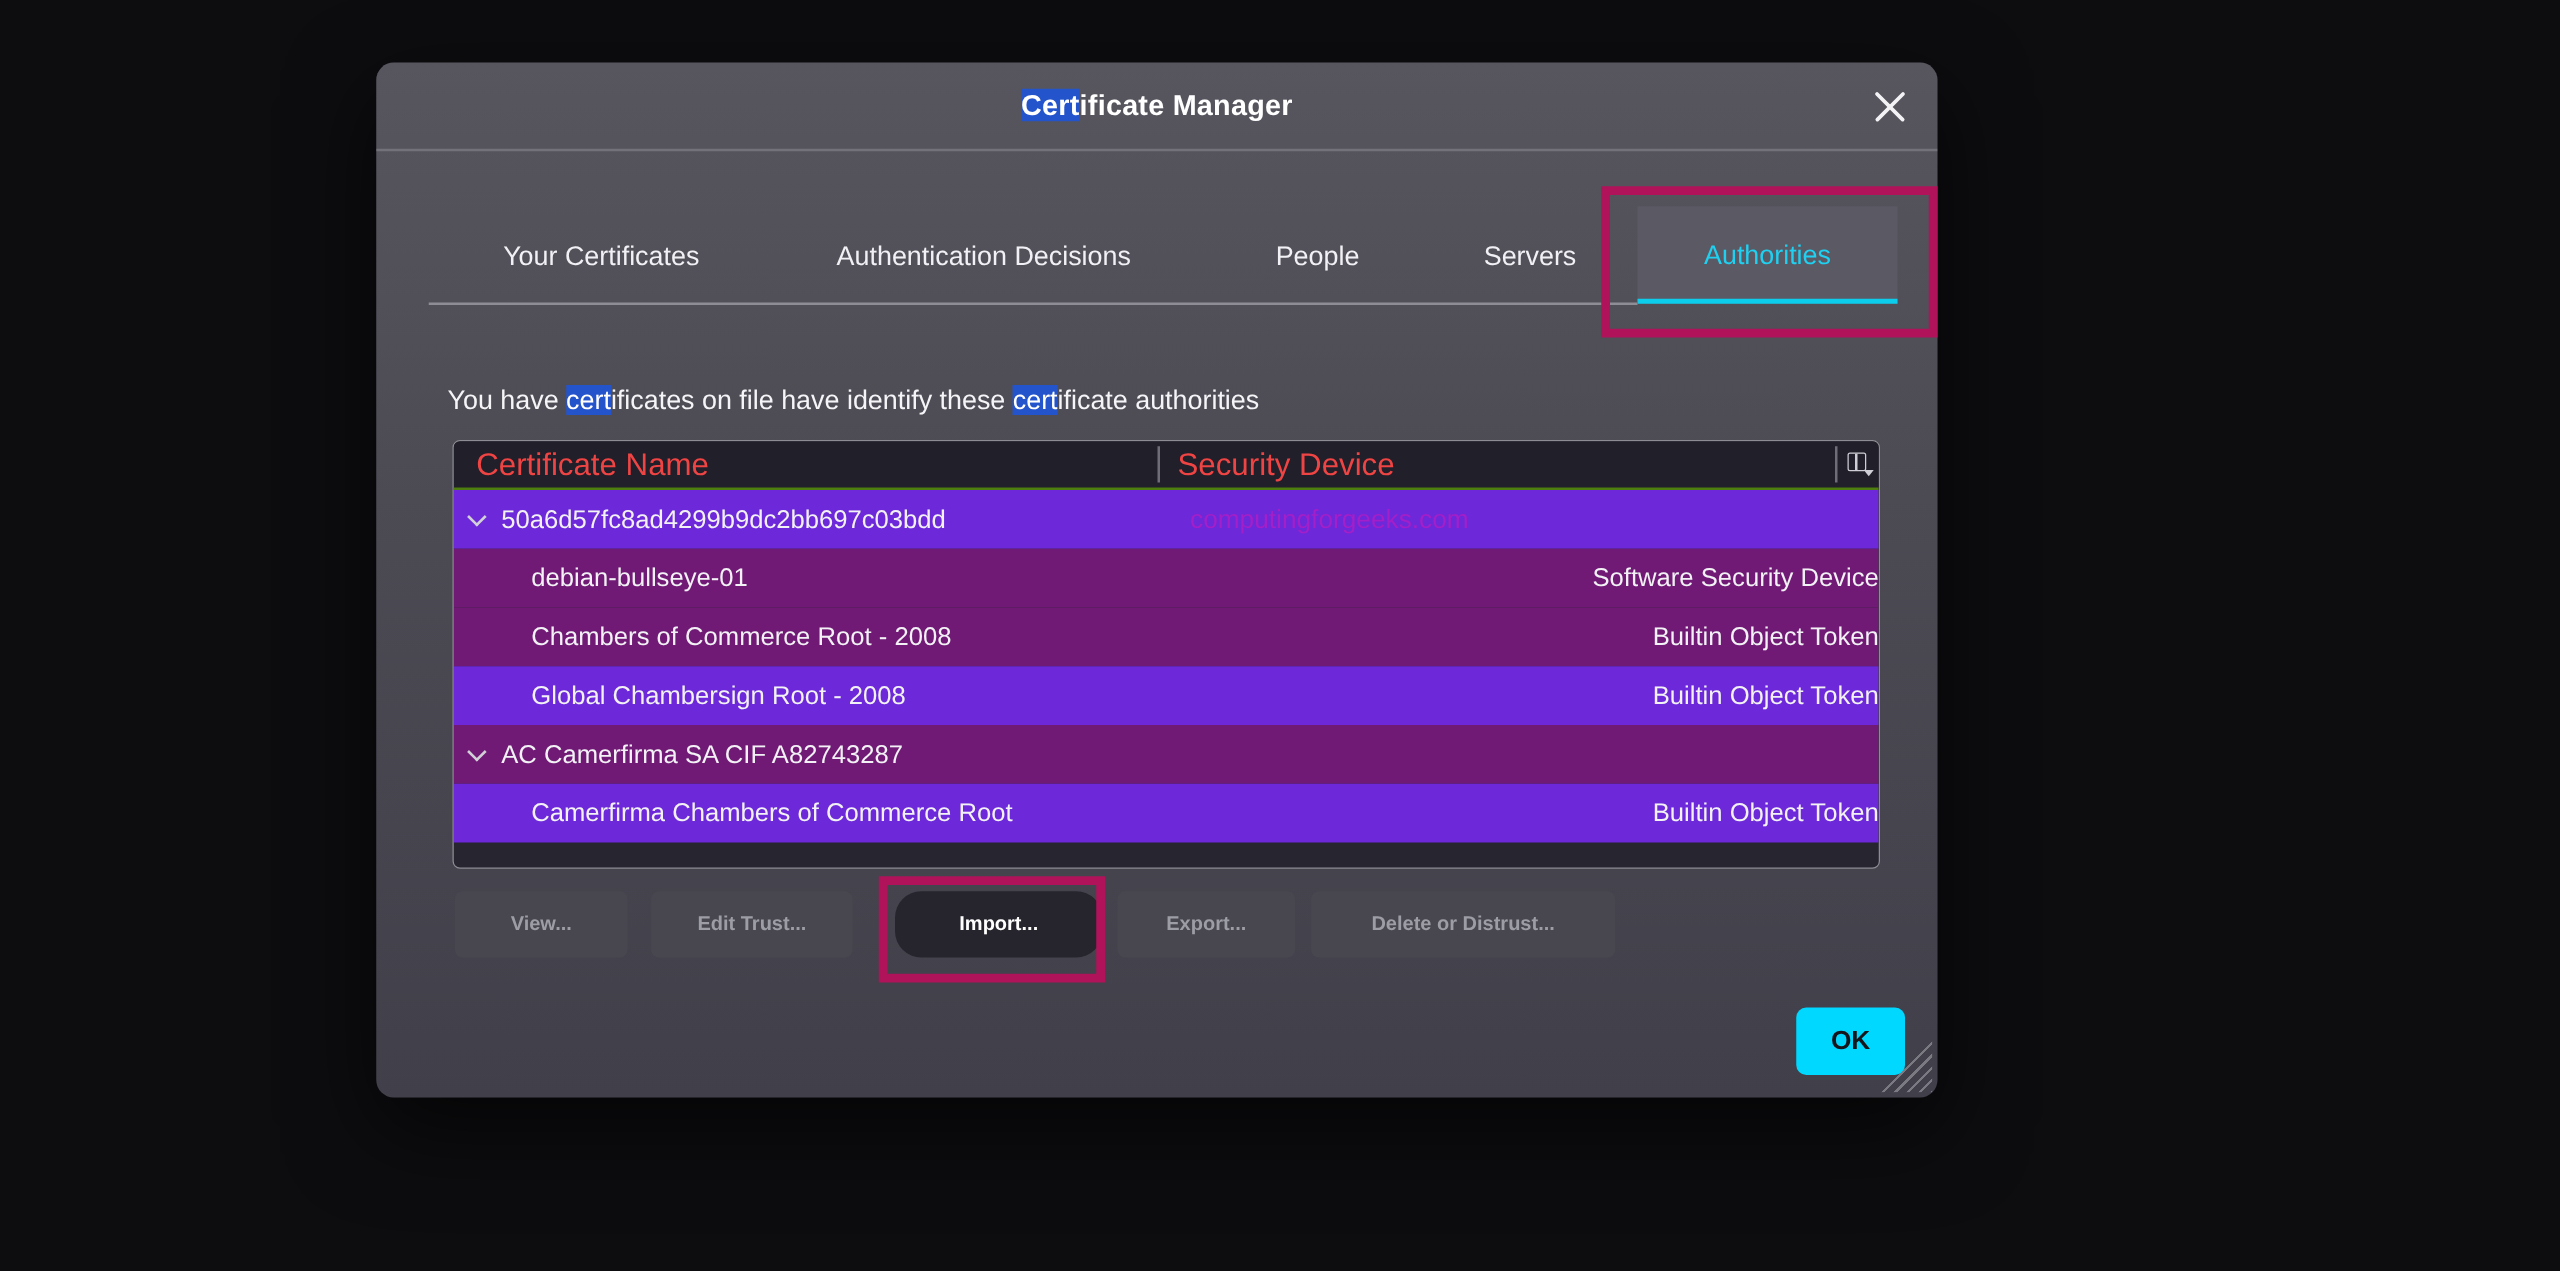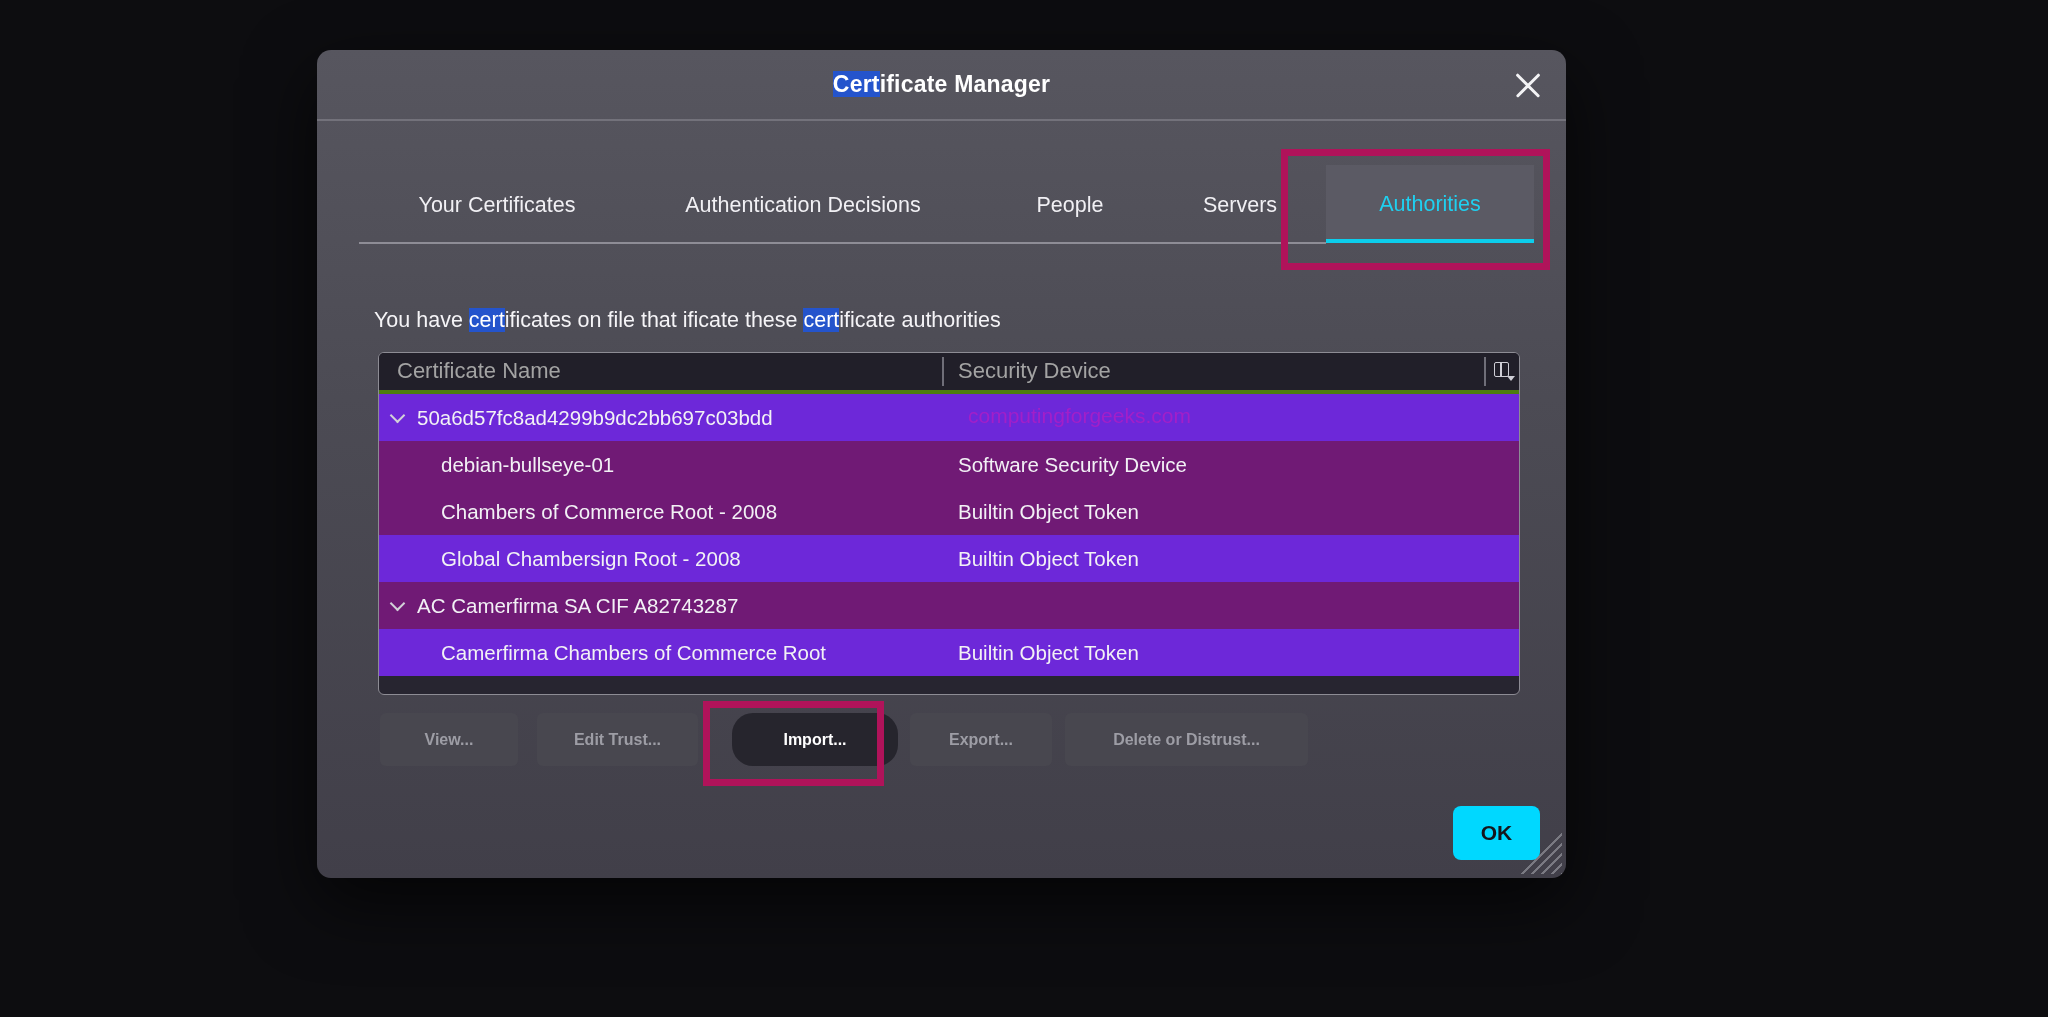--- a/index.html
+++ b/index.html
@@ -5,24 +5,25 @@
   html,body { margin:0; padding:0; background:#000; }
   #screen {
     position:relative; width:2048px; height:1017px; overflow:hidden;
     background:#0d0d10;
     font-family:"Liberation Sans", sans-serif;
     -webkit-font-smoothing:antialiased;
   }
 
   
   .dialog {
-    position:absolute; left:317px; top:50px; width:1249px; height:828px;
+    position:absolute; left:301px; top:50px; width:1249px; height:828px;
     border-radius:14px; overflow:hidden;
     background:linear-gradient(180deg,#57565f 0%,#4c4b54 42%,#413f49 100%);
     box-shadow:0 25px 70px rgba(0,0,0,.65);
+    text-align:right;
   }
 
   .titlebar {
     position:absolute; left:0; top:0; right:0; height:69px;
     border-bottom:2px solid #73727b;
     display:flex; align-items:center; justify-content:center;
   }
   .title { font-size:23px; font-weight:bold; color:#ffffff; letter-spacing:.2px; }
   .title .hl { background:#2454cc; color:#ffffff; }
 
@@ -58,22 +59,22 @@
   .intro .hl { background:#2454cc; color:#ffffff; }
 
   
   .ctable {
     position:absolute; left:61px; top:302px; width:1142px; height:343px;
     border:1px solid #8d8c94; border-radius:6px; overflow:hidden;
     box-sizing:border-box; background:#272530;
   }
   .thead {
     position:relative; height:37px; background:#211f29;
-    border-bottom:4px solid #4d7c0f;
-    font-size:22px; color:#a3a3a3;
+    border-bottom:2px solid #4d7c0f;
+    font-size:25px; color:#ef4444;
   }
   .th1 { position:absolute; left:18px;  top:5px; }
   .th2 { position:absolute; left:579px; top:5px; }
   .hdiv { position:absolute; top:4px; bottom:4px; width:1.5px; background:#6f6e78; }
   .hdiv1 { left:563px; } .hdiv2 { left:1105px; }
   .colpicker { position:absolute; left:1114px; top:7px; width:22px; height:22px; cursor:pointer; }
   .cp-box {
     position:absolute; left:1px; top:2px; width:13px; height:13px;
     border:1.6px solid #cfced6; border-radius:2px;
   }
@@ -150,21 +151,21 @@
     <div class="tab t1">Your Certificates</div>
     <div class="tab t2">Authentication Decisions</div>
     <div class="tab t3">People</div>
     <div class="tab t4">Servers</div>
     <div class="tabline"></div>
     <div class="tab-box">
       <span>Authorities</span>
       <div class="tab-accent"></div>
     </div>
 
-    <div class="intro"><span>You have </span><span class="hl">cert</span><span>ificates on file that ificate these </span><span class="hl">cert</span><span>ificate authorities</span></div>
+    <div class="intro"><span>You have </span><span class="hl">cert</span><span>ificates on file have identify these </span><span class="hl">cert</span><span>ificate authorities</span></div>
 
     <div class="ctable">
       <div class="thead">
         <span class="th1">Certificate Name</span>
         <div class="hdiv hdiv1"></div>
         <span class="th2">Security Device</span>
         <div class="hdiv hdiv2"></div>
         <div class="colpicker">
           <div class="cp-box"></div>
           <div class="cp-arrow"></div>

